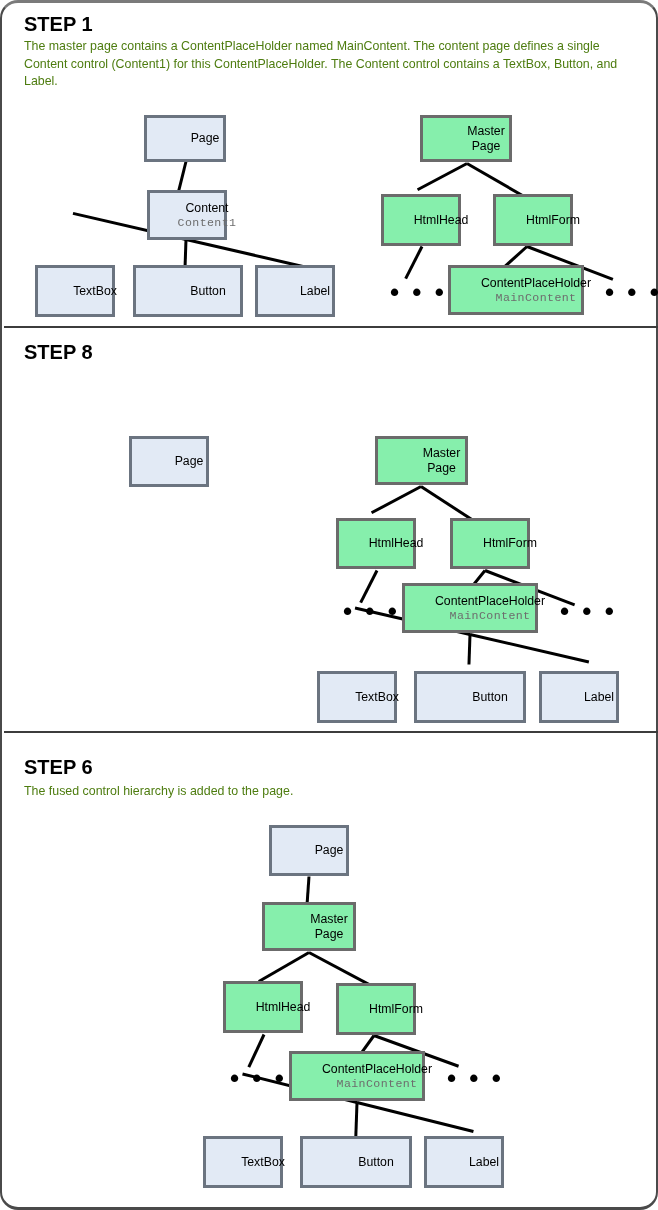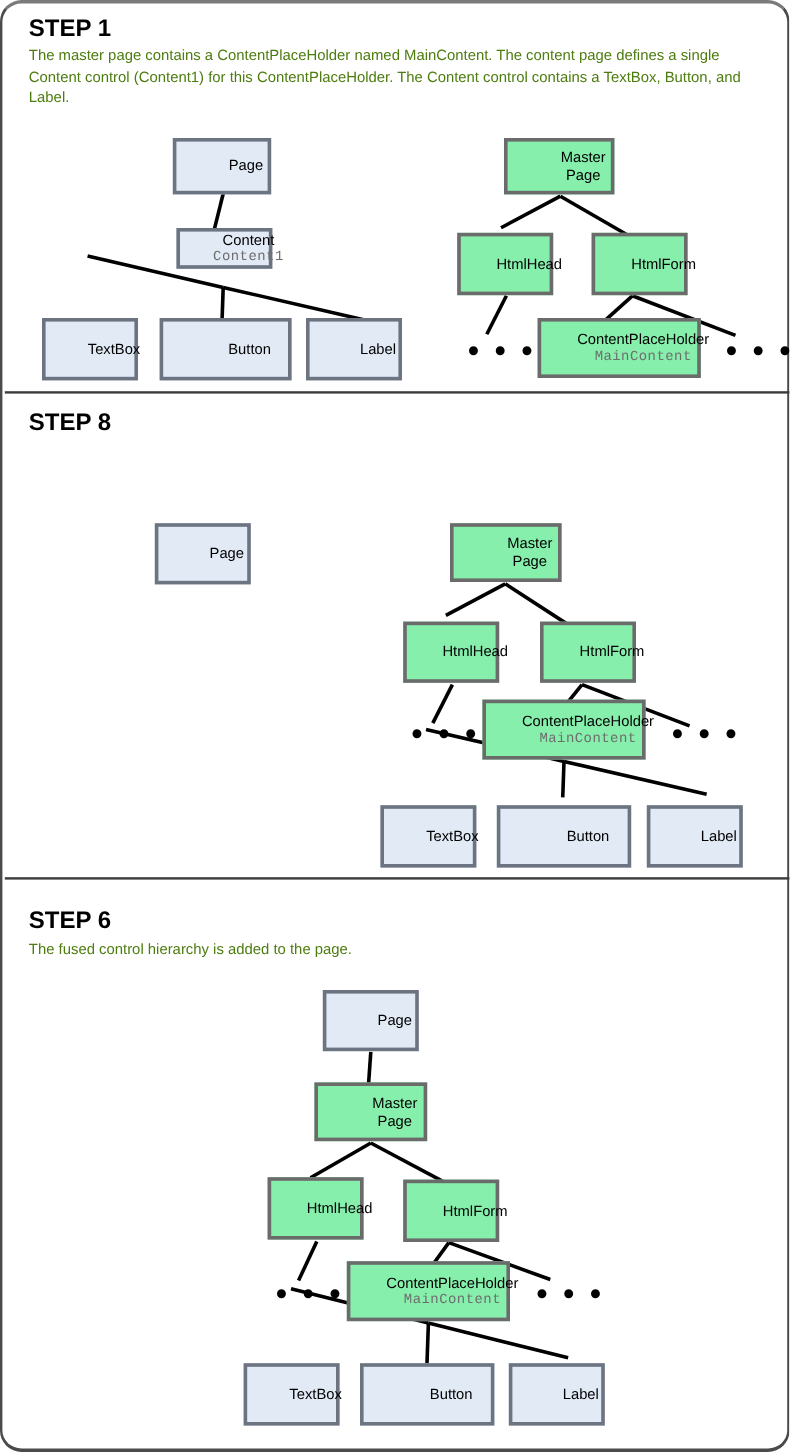--- a/index.html
+++ b/index.html
@@ -114,21 +114,21 @@
     <div class="step-desc" style="left:22px;top:33px;width:600px;">The master page contains a ContentPlaceHolder named MainContent. The content page defines a single Content control (Content1) for this ContentPlaceHolder. The Content control contains a TextBox, Button, and Label.</div>
 
     <div class="edge" style="left:184px;top:155px;width:31px;transform:rotate(104deg);"></div>
     <div class="edge" style="left:184px;top:233px;width:116px;transform:rotate(193deg);"></div>
     <div class="edge" style="left:184px;top:233px;width:28px;transform:rotate(92deg);"></div>
     <div class="edge" style="left:184px;top:233px;width:120px;transform:rotate(13deg);"></div>
 
     <div class="node blue" style="left:142px;top:110px;width:82px;height:47px;">
       <span>Page</span>
     </div>
-    <div class="node blue" style="left:145px;top:185px;width:80px;height:34px;">
+    <div class="node blue" style="left:145px;top:185px;width:80px;height:50px;">
       <span>Content</span>
       <span class="sub">Content1</span>
     </div>
     <div class="node blue" style="left:33px;top:260px;width:80px;height:52px;">
       <span>TextBox</span>
     </div>
     <div class="node blue" style="left:131px;top:260px;width:110px;height:52px;">
       <span>Button</span>
     </div>
     <div class="node blue" style="left:253px;top:260px;width:80px;height:52px;">

